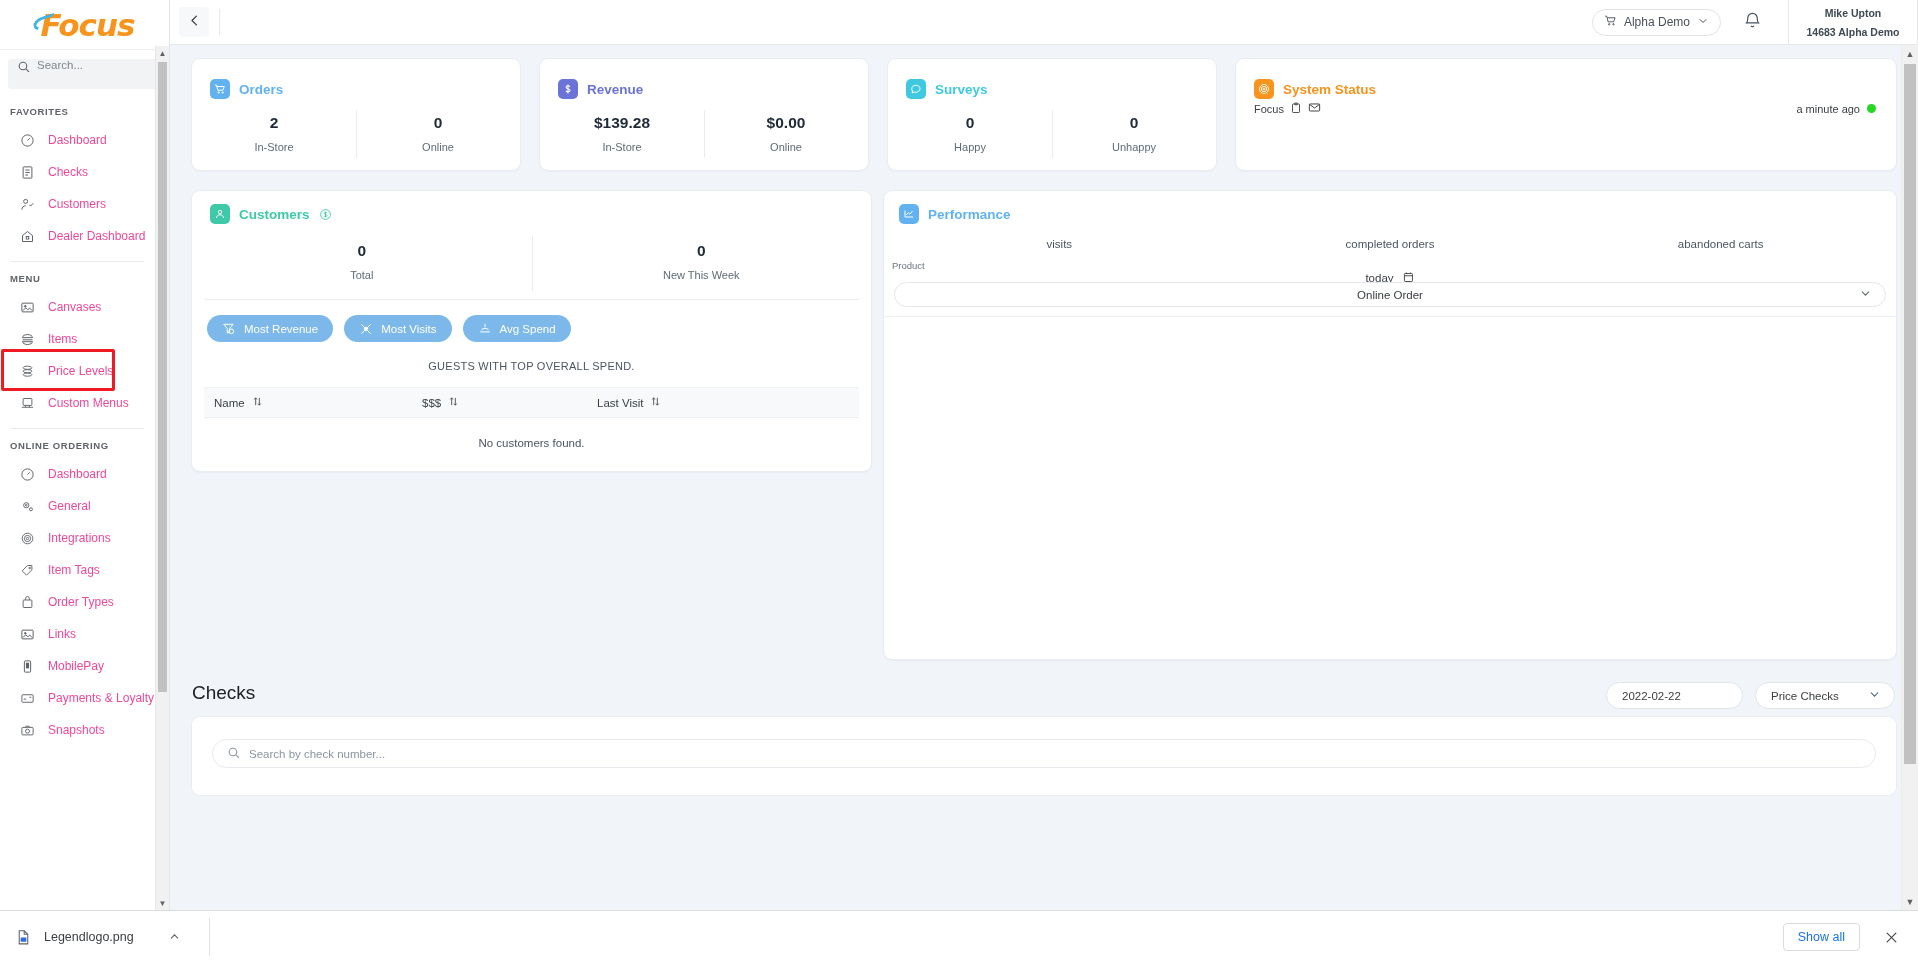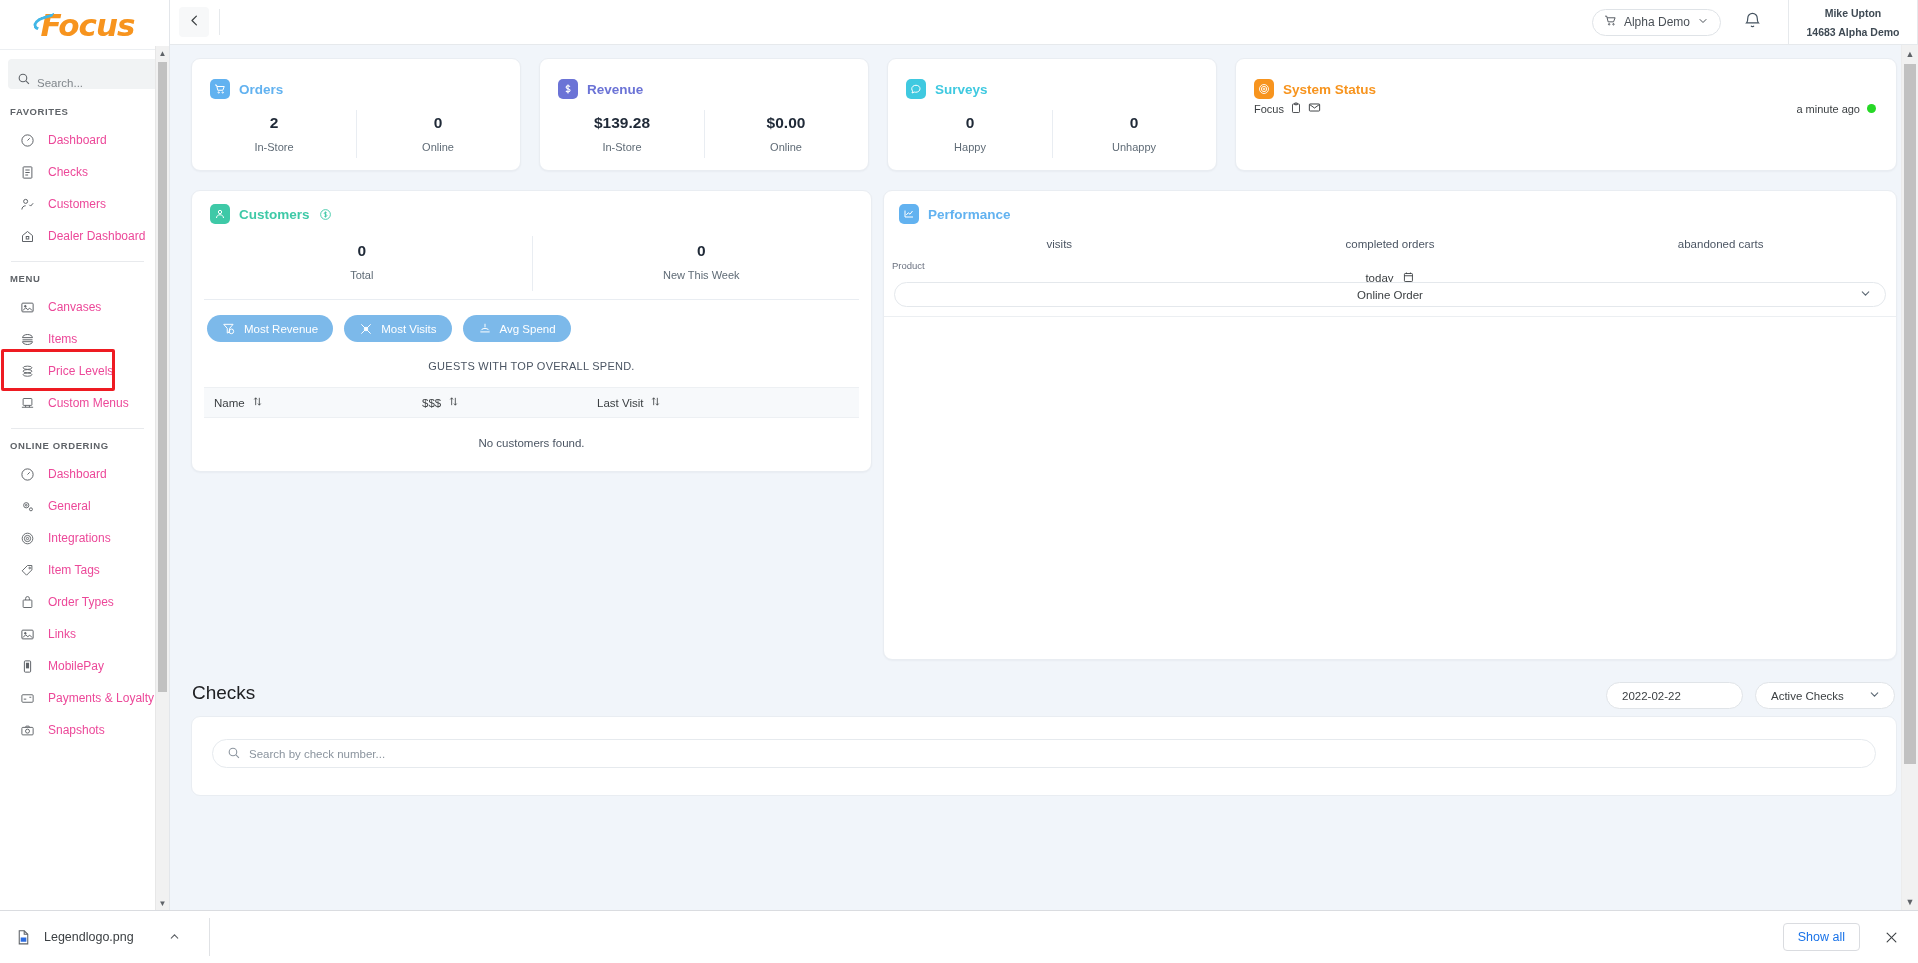--- a/index.html
+++ b/index.html
@@ -34,21 +34,21 @@
     position: relative; padding-left: 6px;
   }
   .brand-logo .swoosh {
     position: absolute; left: -2px; top: 9px; width: 24px; height: 14px;
     border: 3px solid #41b6e6; border-right-color: transparent; border-bottom-color: transparent;
     border-radius: 50% 0 0 50%; transform: rotate(-18deg);
   }
   .search-box {
     height: 30px; margin: 9px 8px 6px 8px;
     background: #f1f3f4; border-radius: 4px;
-    display: flex; align-items: flex-end; gap: 7px; padding: 0 9px;
+    display: flex; align-items: flex-start; gap: 7px; padding: 0 9px;
   }
   .search-box input {
     border: none; background: transparent; outline: none;
     font-size: 11.5px; color: #5f6368; width: 100%;
     font-family: "Liberation Sans", sans-serif;
   }
   .search-box input::placeholder { color: #80868b; }
 
   .nav-scroll {
     flex: 1 1 auto; overflow: hidden; position: relative;
@@ -746,21 +746,21 @@
             </div>
           </div>
 
           <div class="checks-wrap">
             <div class="checks-title">Checks</div>
             <div class="checks-controls">
               <div class="date-field">
                 <span>2022-02-22</span>
               </div>
               <div class="status-field">
-                <span>Active Checks</span>
+                <span>Price Checks</span>
                 <span class="chev">
                   <svg width="13" height="13" viewBox="0 0 24 24" fill="none" stroke="#5f6b76" stroke-width="2" stroke-linecap="round">
                       <polyline points="6 9 12 15 18 9"></polyline>
                     </svg>
                 </span>
               </div>
             </div>
 
             <div class="checks-panel">
               <div class="check-search">

